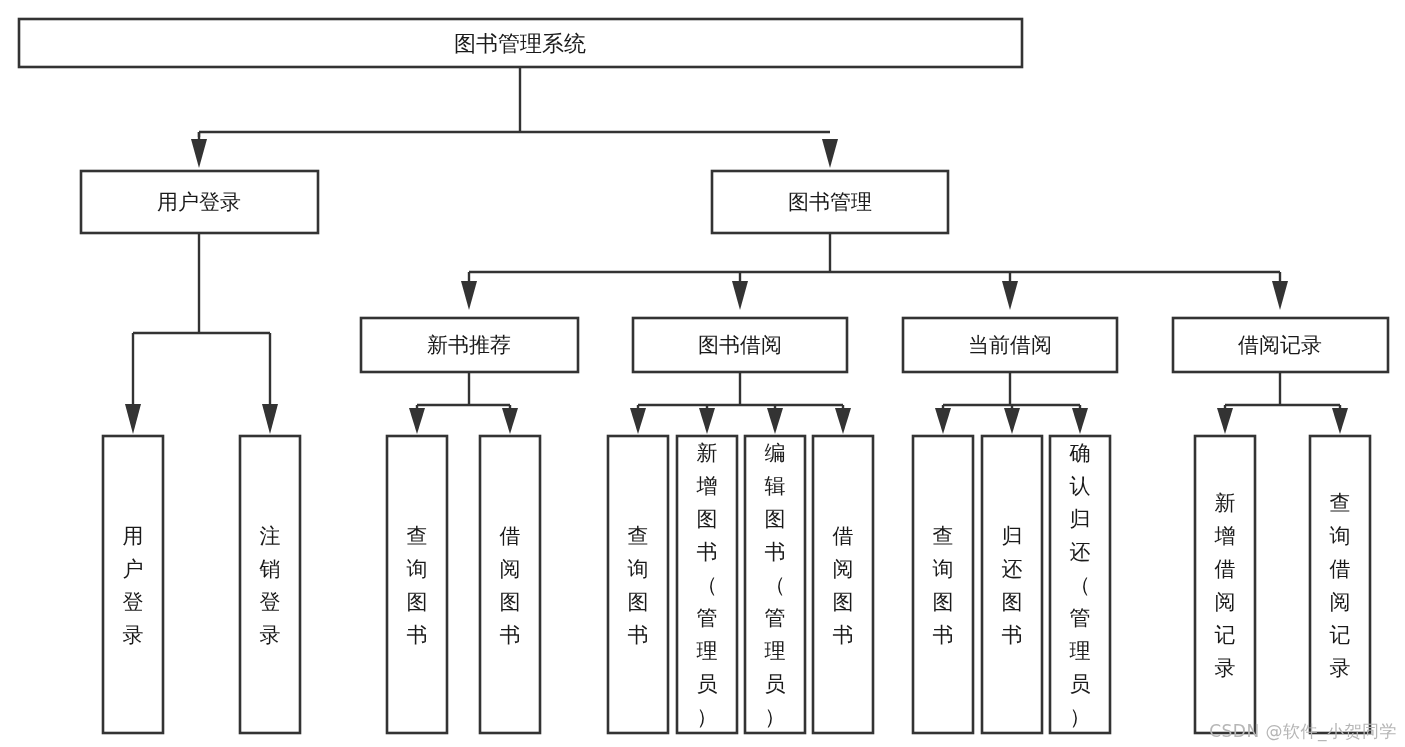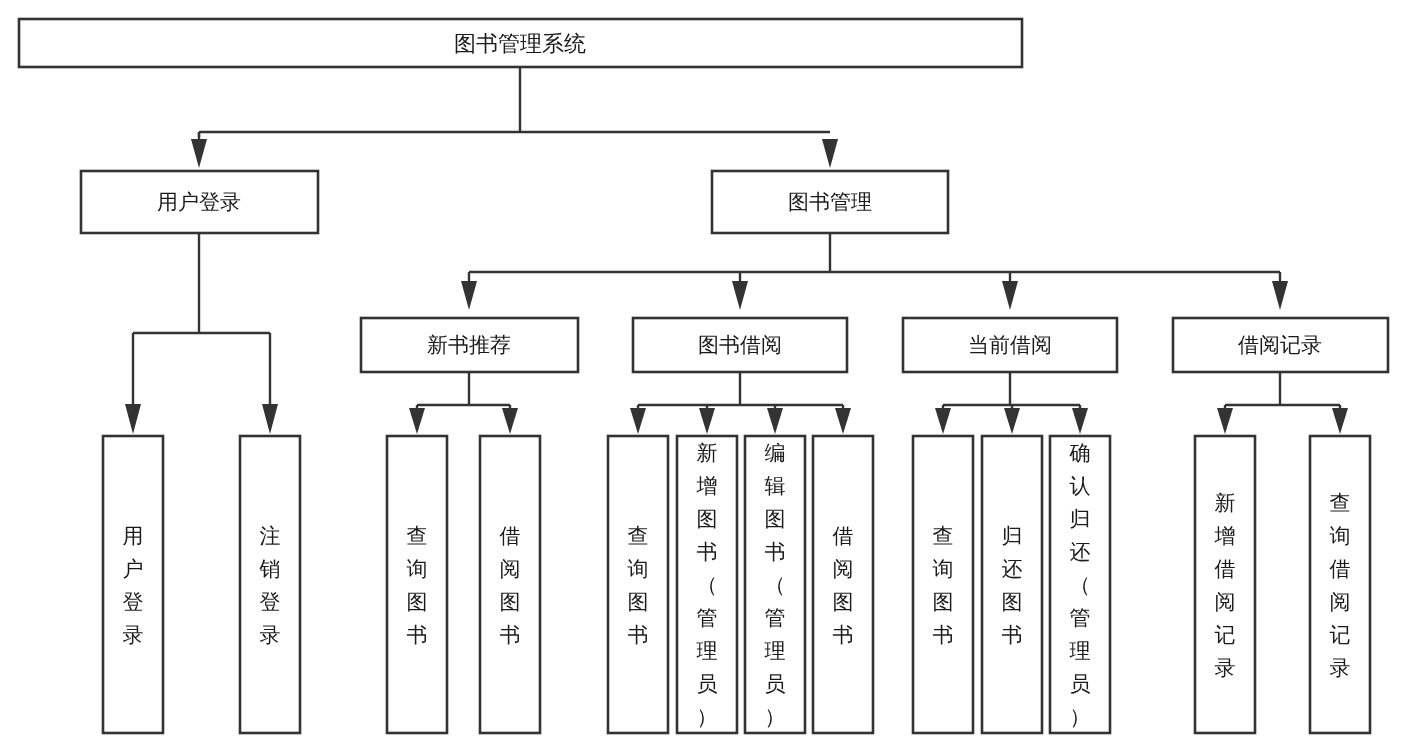--- a/index.html
+++ b/index.html
@@ -221,14 +221,15 @@
       <rect class="node-rect" x="1195" y="436" width="60" height="297"></rect>
       <text class="vert-label" x="1225" y="585"><tspan x="1225" y="502.5" text-anchor="middle" dominant-baseline="central">新</tspan><tspan x="1225" y="535.5" text-anchor="middle" dominant-baseline="central">增</tspan><tspan x="1225" y="568.5" text-anchor="middle" dominant-baseline="central">借</tspan><tspan x="1225" y="601.5" text-anchor="middle" dominant-baseline="central">阅</tspan><tspan x="1225" y="634.5" text-anchor="middle" dominant-baseline="central">记</tspan><tspan x="1225" y="667.5" text-anchor="middle" dominant-baseline="central">录</tspan></text>
     </g>
     <g>
       <rect class="node-rect" x="1310" y="436" width="60" height="297"></rect>
       <text class="vert-label" x="1340" y="585"><tspan x="1340" y="502.5" text-anchor="middle" dominant-baseline="central">查</tspan><tspan x="1340" y="535.5" text-anchor="middle" dominant-baseline="central">询</tspan><tspan x="1340" y="568.5" text-anchor="middle" dominant-baseline="central">借</tspan><tspan x="1340" y="601.5" text-anchor="middle" dominant-baseline="central">阅</tspan><tspan x="1340" y="634.5" text-anchor="middle" dominant-baseline="central">记</tspan><tspan x="1340" y="667.5" text-anchor="middle" dominant-baseline="central">录</tspan></text>
     </g>
 
   </svg>
 
+  <div class="watermark">CSDN @软件_小贺同学</div>
 
 </div>
 
 </body></html>

